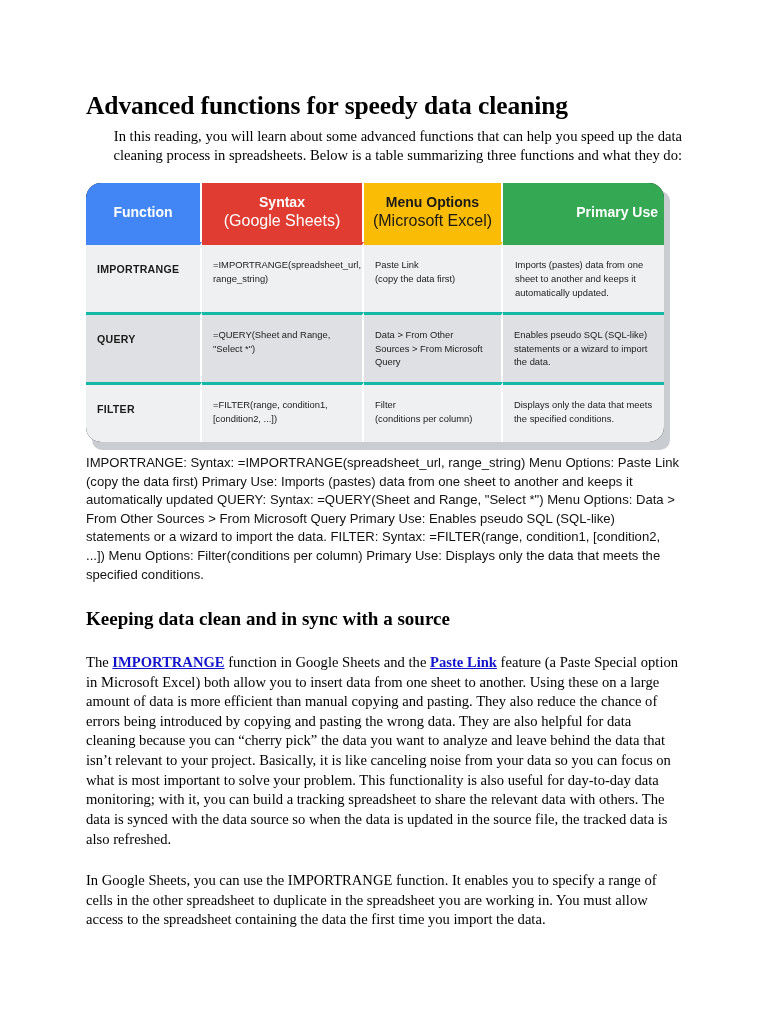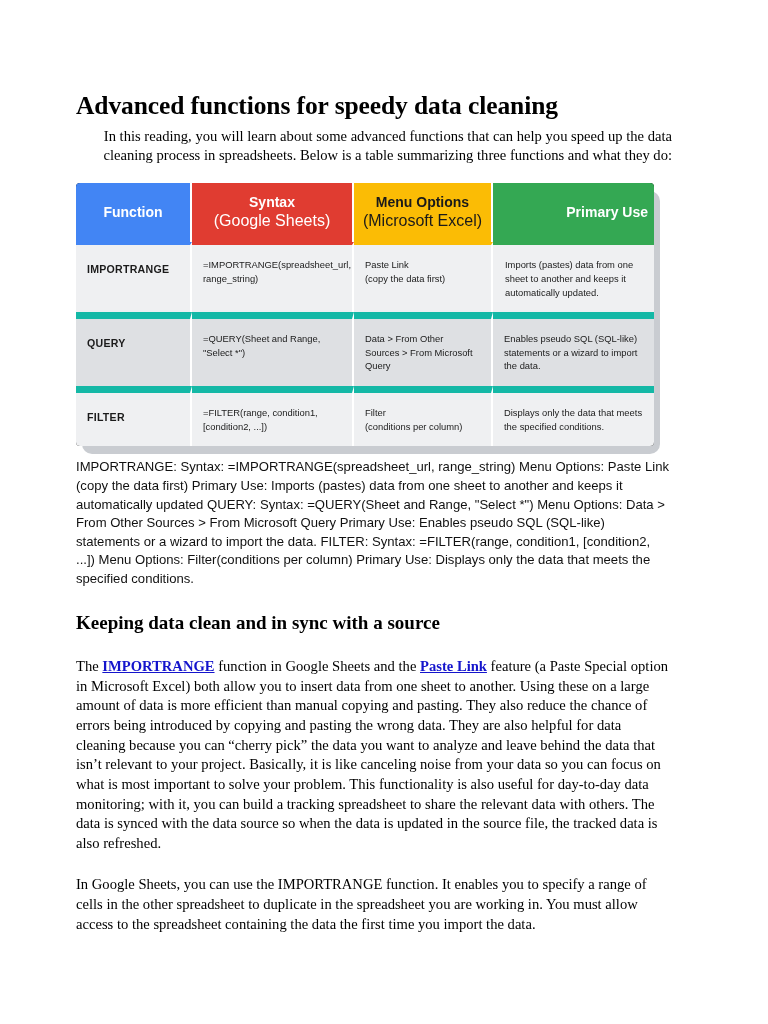--- a/index.html
+++ b/index.html
@@ -15,21 +15,21 @@
 
   .page {
     position: relative;
     width: 768px;
     height: 1024px;
     padding: 0;
   }
 
   .content {
     position: absolute;
-    left: 76px;
+    left: 86px;
     top: 92px;
     width: 596px;
   }
 
   h1.doc-title {
     font-family: "Liberation Serif", serif;
     font-size: 25.5px;
     font-weight: bold;
     line-height: 1.12;
     margin: 0 0 6px 0;
@@ -60,21 +60,21 @@
     border-radius: 10px;
     z-index: 0;
   }
   table.fn-table {
     position: relative;
     z-index: 1;
     width: 578px;
     border-collapse: separate;
     border-spacing: 0;
     table-layout: fixed;
-    border-radius: 4px;
+    border-radius: 15px;
     overflow: hidden;
     background: #000000;
   }
   table.fn-table col.c1 { width: 116px; }
   table.fn-table col.c2 { width: 162px; }
   table.fn-table col.c3 { width: 139px; }
   table.fn-table col.c4 { width: 161px; }
 
   thead th {
     font-family: "Liberation Sans", sans-serif;
@@ -102,21 +102,21 @@
   th.h-primary  { background: #34a853; text-align: right; }
 
   tbody td {
     font-family: "Liberation Sans", sans-serif;
     font-size: 9.4px;
     line-height: 1.45;
     color: #1b1b1b;
     vertical-align: top;
     padding: 13px 11px 13px 11px;
     border-right: 2px solid #ffffff;
-    border-top: 7px solid #14b8a6;
+    border-top: 3px solid #14b8a6;
   }
   tbody td:last-child { border-right: none; }
   tbody tr.row-a td { background: #eff0f2; }
   tbody tr.row-b td { background: #dee0e3; }
   tbody td.fn-name {
     font-weight: bold;
     font-size: 10.6px;
     letter-spacing: 0.25px;
     padding-top: 17px;
   }

